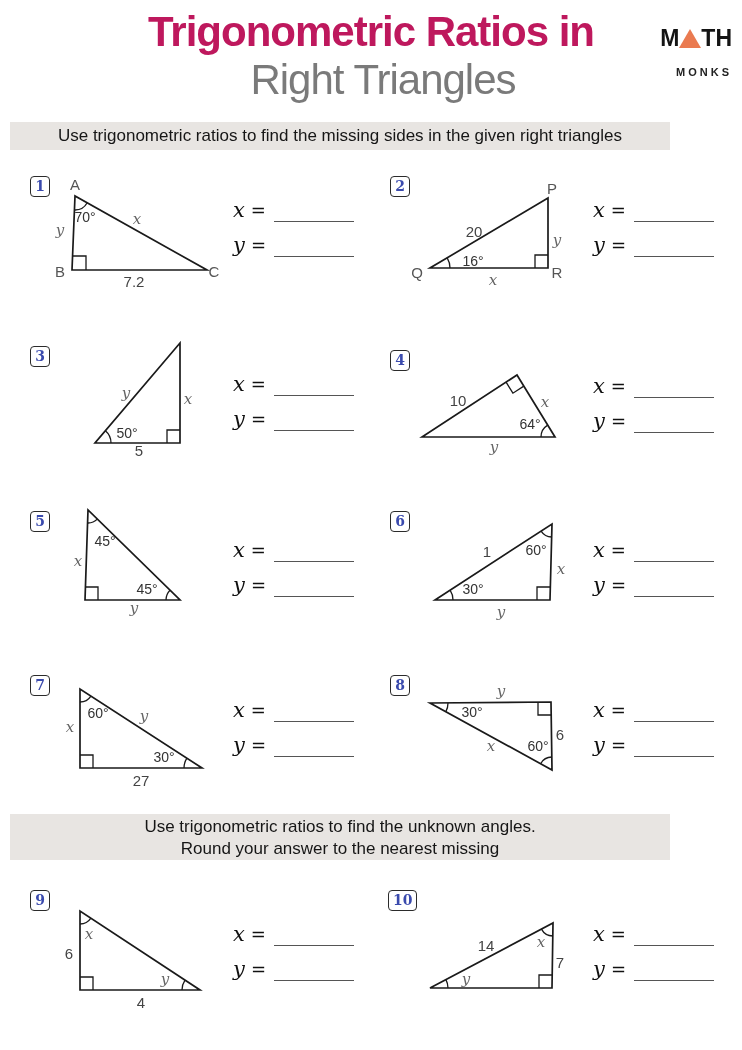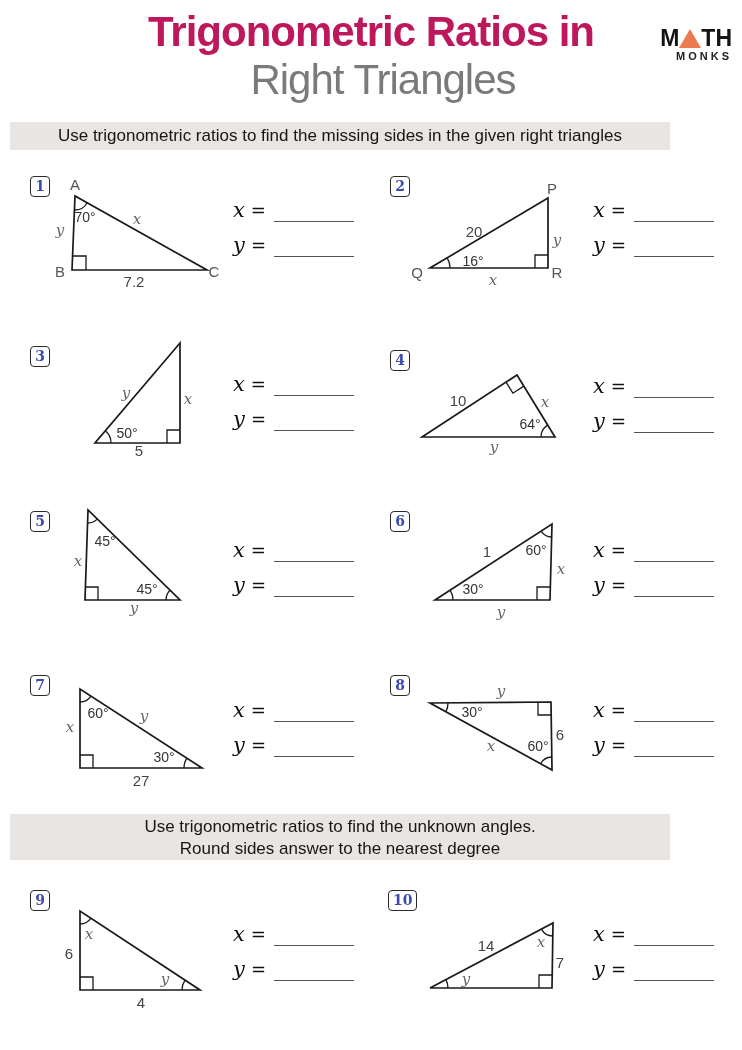--- a/index.html
+++ b/index.html
@@ -8,21 +8,21 @@
   
   .title1{position:absolute;left:0;top:8px;width:742px;text-align:center;
           font-size:42px;font-weight:800;letter-spacing:-1px;color:#be185d;}
   .title2{position:absolute;left:0;top:56px;width:742px;text-align:center;
           font-size:42px;font-weight:400;letter-spacing:-1px;color:#7a7a7a;margin-left:12px;}
   .logo{position:absolute;right:10px;top:26px;width:95px;text-align:right;}
   .logo-top{font-size:23px;font-weight:800;color:#141414;letter-spacing:0;line-height:24px;
             display:flex;align-items:flex-end;justify-content:flex-end;}
   .logo-tri{display:inline-block;width:0;height:0;border-left:11px solid transparent;
             border-right:11px solid transparent;border-bottom:19px solid #EA7A50;margin:0 0 2px 0;}
-  .logo-bottom{font-size:11px;font-weight:600;letter-spacing:3px;color:#222;margin-top:0;}
+  .logo-bottom{font-size:11px;font-weight:600;letter-spacing:3px;color:#222;margin-top:16px;}
   
   .banner{position:absolute;left:10px;width:660px;background:#e8e5e2;color:#161616;
           text-align:center;font-size:17px;}
   .banner1{top:122px;height:28px;line-height:28px;}
   .banner2{top:814px;height:46px;line-height:22px;padding-top:2px;box-sizing:border-box;}
   
   .badge{position:absolute;border:1.6px solid #2b2b2b;border-radius:4px;background:#fff;
          color:#3A4AAD;font-family:"DejaVu Serif",serif;font-weight:bold;font-size:14px;
          line-height:19px;padding:0 4px;min-width:10px;text-align:center;}
   svg{position:absolute;overflow:visible;}
@@ -251,21 +251,21 @@
       </div>
     <div class="ans-row">
         <span class="ans-var">y</span>
         <span class="ans-eq">=</span>
         <span class="ans-line"></span>
       </div>
   </div>
 
   <div class="banner banner2">
     <div>Use trigonometric ratios to find the unknown angles.</div>
-    <div>Round sides answer to the nearest degree</div>
+    <div>Round your answer to the nearest missing</div>
   </div>
 
   <div class="badge" style="left:30px;top:890px;">9</div>
   <svg style="left:55px;top:895px;" width="170" height="120">
     <polygon points="25,16 25,95 145,95"></polygon>
     <path d="M25,82 L38,82 L38,95"></path>
     <path d="M25,29 A13,13 0 0 0 35.9,23.2"></path>
     <path d="M130,85.1 A18,18 0 0 0 127,95"></path>
     <text class="var" x="34" y="44" text-anchor="middle">x</text>
     <text class="num" x="14" y="64" text-anchor="middle">6</text>

